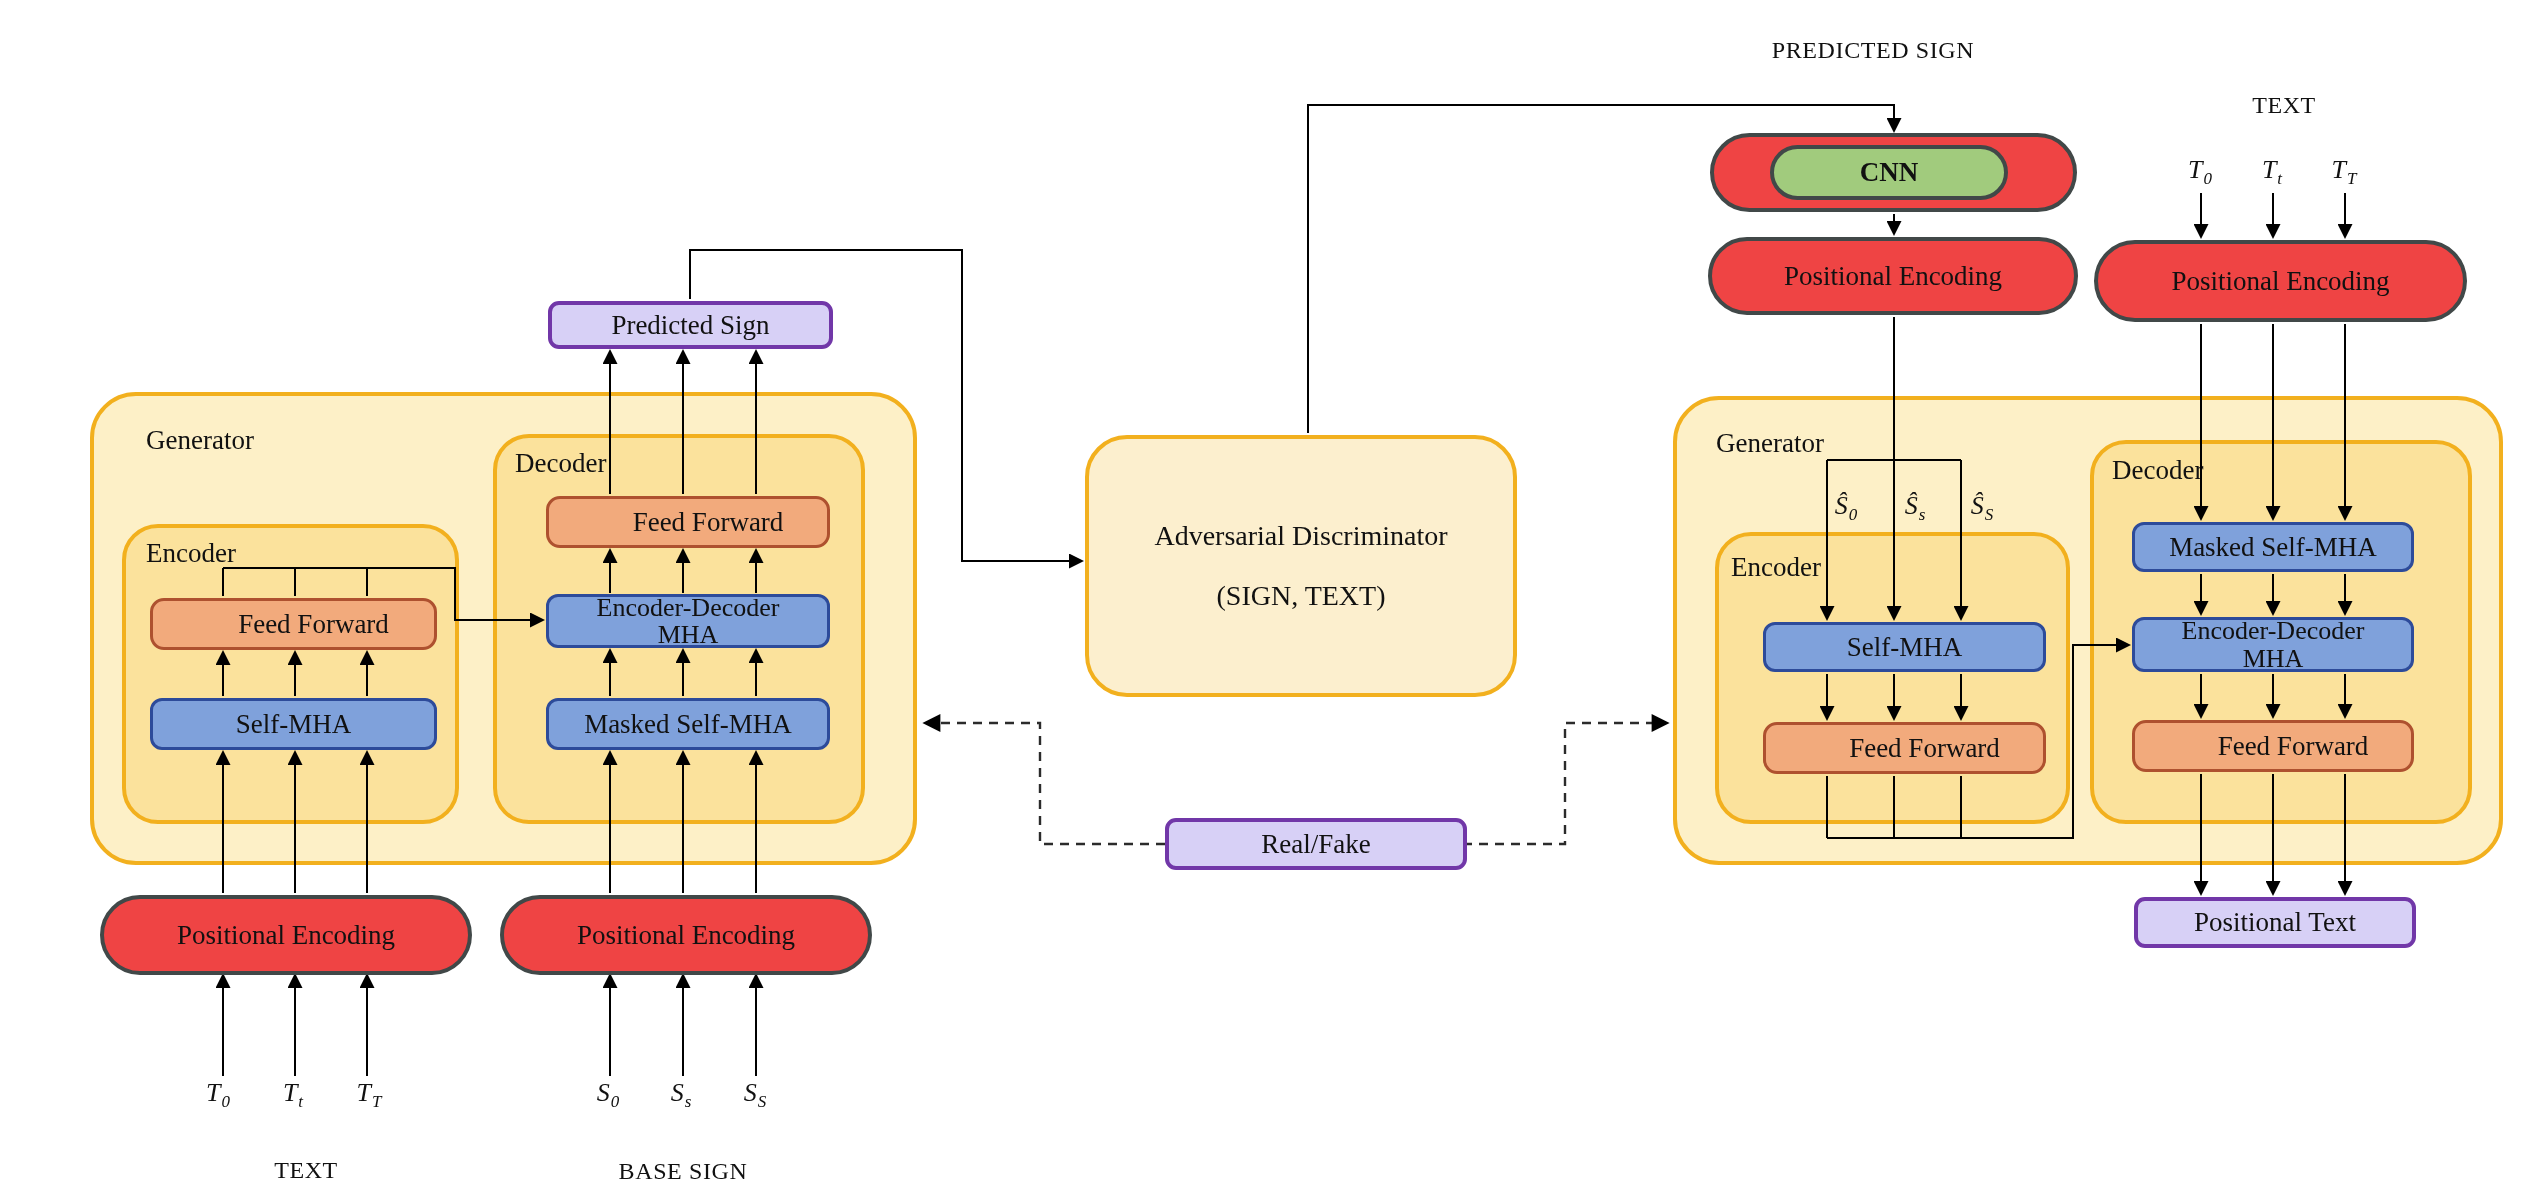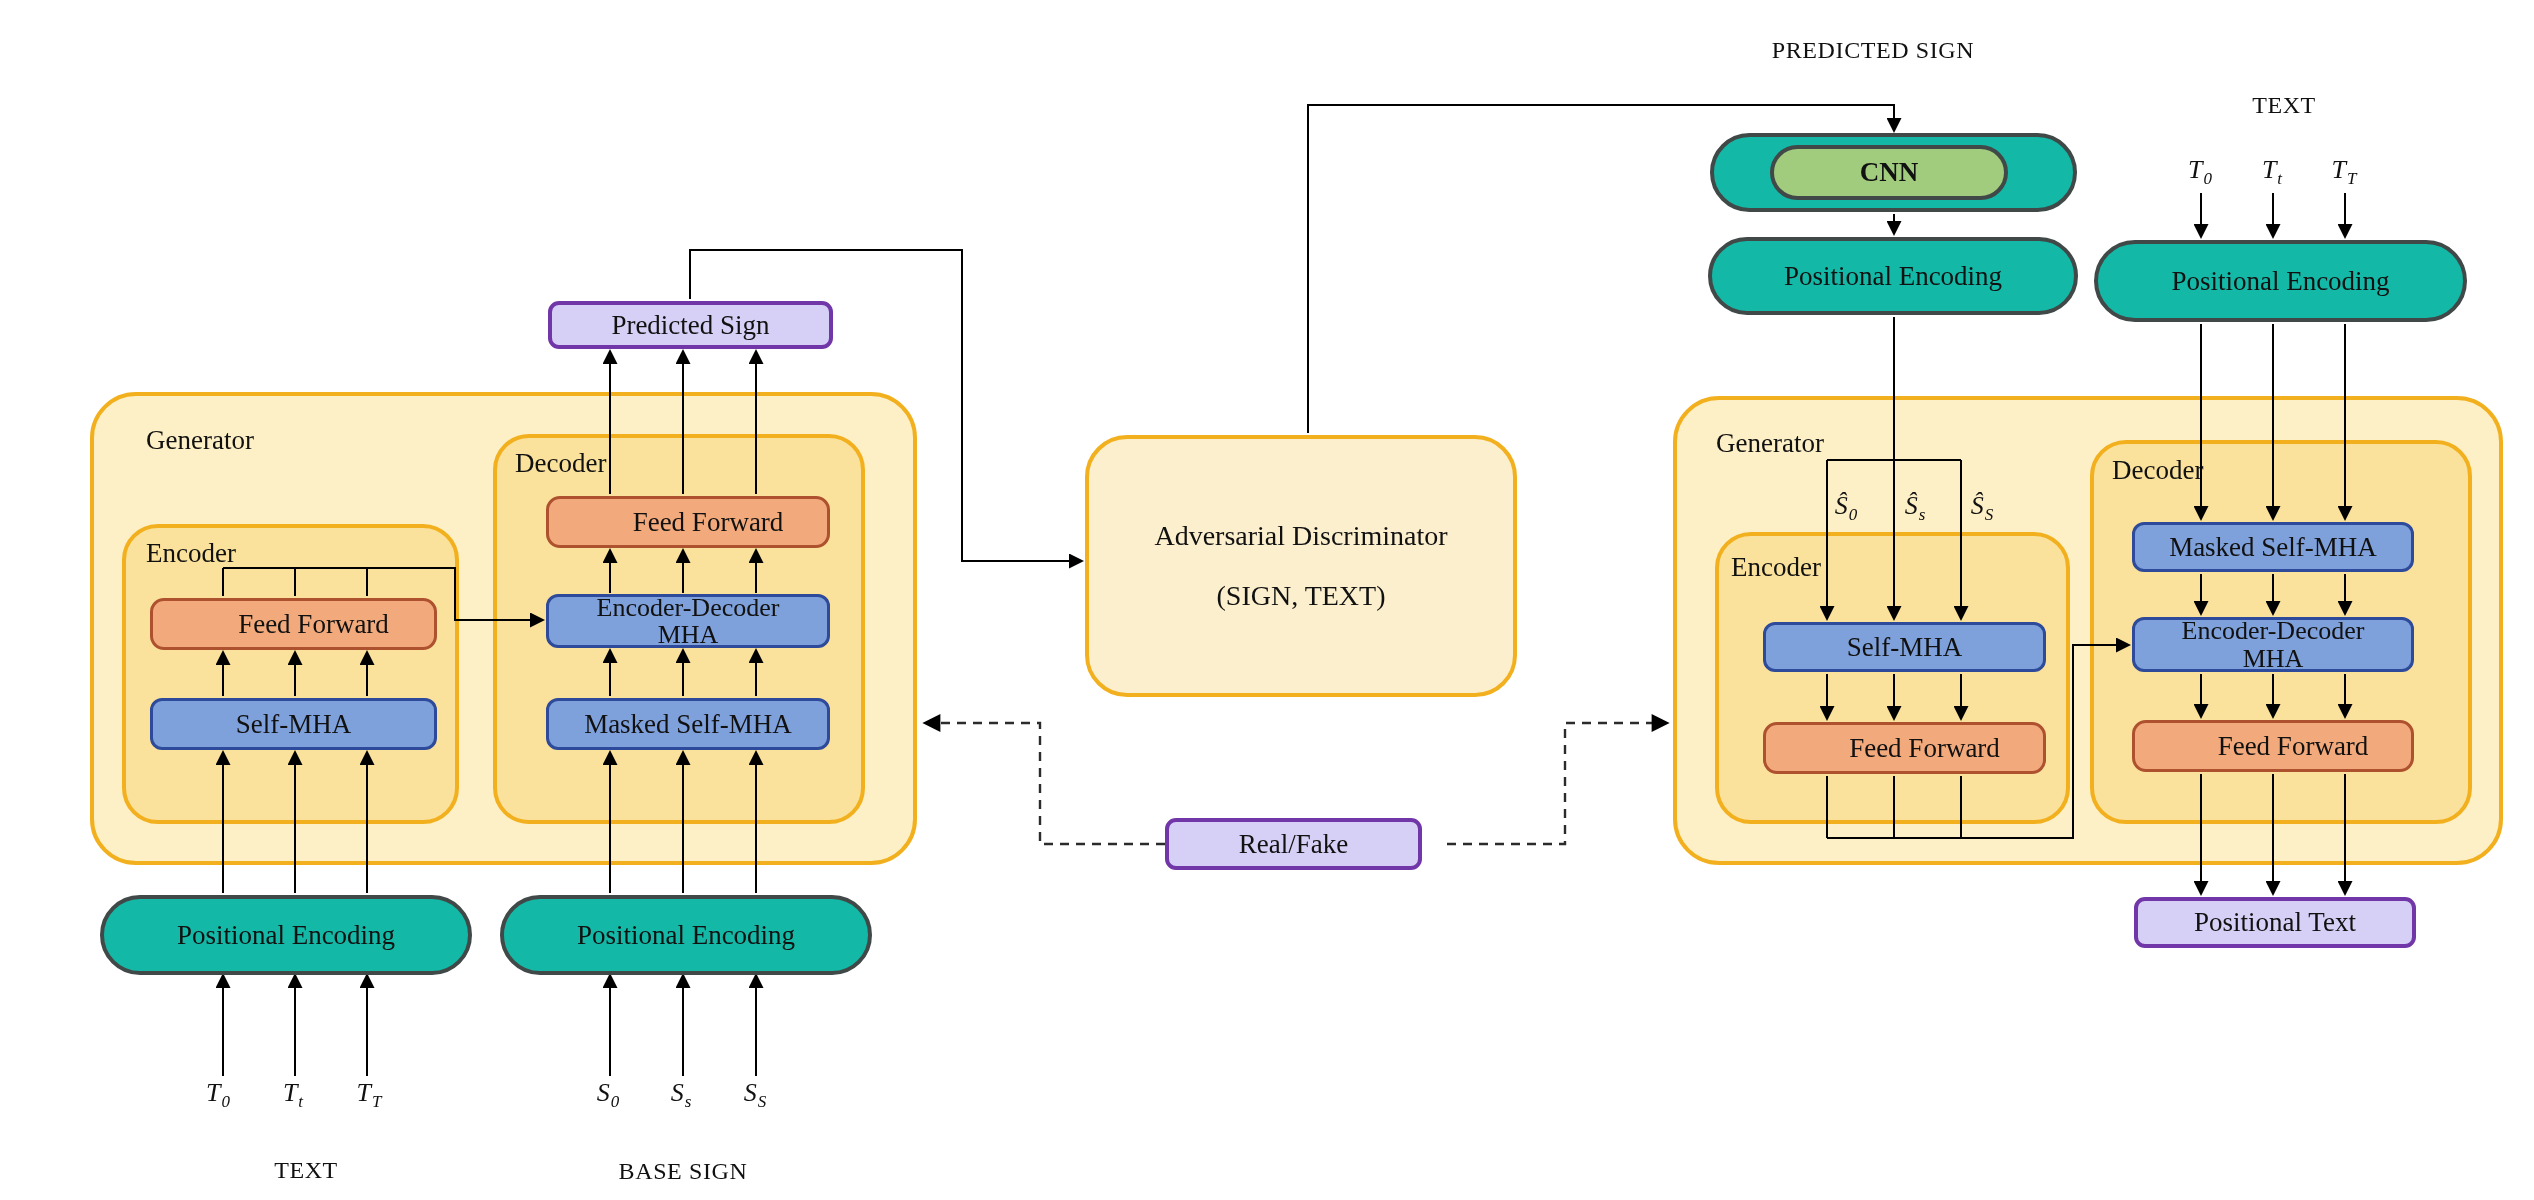--- a/index.html
+++ b/index.html
@@ -13,21 +13,21 @@
   .ybox{background:#FDF0C7;border:4px solid #F2B01E;border-radius:46px;box-sizing:border-box;}
   .ybox2{background:#FBE29C;border:4px solid #F2B01E;border-radius:36px;box-sizing:border-box;}
   .groupLbl{font-size:27px;color:#111;}
   
   .bbox{background:#7FA1DB;border:3px solid #2D4B9A;border-radius:12px;box-sizing:border-box;
         display:flex;align-items:center;justify-content:center;text-align:center;font-size:27px;line-height:1.05;}
   .obox{background:#F2AA7C;border:3px solid #AE512F;border-radius:14px;box-sizing:border-box;
         display:flex;align-items:center;justify-content:center;font-size:27px;padding-left:40px;}
   .pbox{background:#D7D0F6;border:4px solid #7137A8;border-radius:11px;box-sizing:border-box;
         display:flex;align-items:center;justify-content:center;font-size:27px;}
-  .capsule{background:#14b8a6;border:4px solid #414848;border-radius:999px;box-sizing:border-box;
+  .capsule{background:#ef4444;border:4px solid #414848;border-radius:999px;box-sizing:border-box;
         display:flex;align-items:center;justify-content:center;font-size:27px;}
   .capsule.cnnInner{background:#A1CB7D;}
   .discBox{background:#FCEFCE;border:4px solid #F2B01E;border-radius:42px;box-sizing:border-box;
         display:flex;flex-direction:column;align-items:center;justify-content:center;gap:28px;font-size:28px;}
   .caps{font-size:24px;letter-spacing:0.6px;}
   .math{font-style:italic;font-size:26px;}
   .math .sub{font-size:17px;vertical-align:-6px;margin-left:1px;}
   svg.wires{position:absolute;left:0;top:0;z-index:2;}
   .layer1{z-index:1;} .layer3{z-index:3;}
   svg .s{stroke:#000;stroke-width:2;fill:none;}
@@ -166,21 +166,21 @@
   <div class="abs math ctr layer3" style="left:218px;top:1095px;"><span>T</span><span class="sub">0</span></div>
   <div class="abs math ctr layer3" style="left:293px;top:1095px;"><span>T</span><span class="sub">t</span></div>
   <div class="abs math ctr layer3" style="left:369px;top:1095px;"><span>T</span><span class="sub">T</span></div>
   <div class="abs math ctr layer3" style="left:608px;top:1095px;"><span>S</span><span class="sub">0</span></div>
   <div class="abs math ctr layer3" style="left:681px;top:1095px;"><span>S</span><span class="sub">s</span></div>
   <div class="abs math ctr layer3" style="left:755px;top:1095px;"><span>S</span><span class="sub">S</span></div>
 
   <div class="abs caps ctr layer3" style="left:306px;top:1170px;">TEXT</div>
   <div class="abs caps ctr layer3" style="left:683px;top:1171px;">BASE SIGN</div>
 
-  <div class="abs pbox layer3" style="left:1165px;top:818px;width:257px;height:52px;">
+  <div class="abs pbox layer3" style="left:1165px;top:818px;width:302px;height:52px;">
     <span>Real/Fake</span>
   </div>
 
   <div class="abs caps ctr layer3" style="left:1873px;top:50px;">PREDICTED SIGN</div>
   <div class="abs capsule layer3" style="left:1710px;top:133px;width:367px;height:79px;"></div>
   <div class="abs capsule cnnInner layer3" style="left:1770px;top:145px;width:238px;height:55px;font-weight:bold;">
     <span>CNN</span>
   </div>
   <div class="abs capsule layer3" style="left:1708px;top:237px;width:370px;height:78px;">
     <span>Positional Encoding</span>

